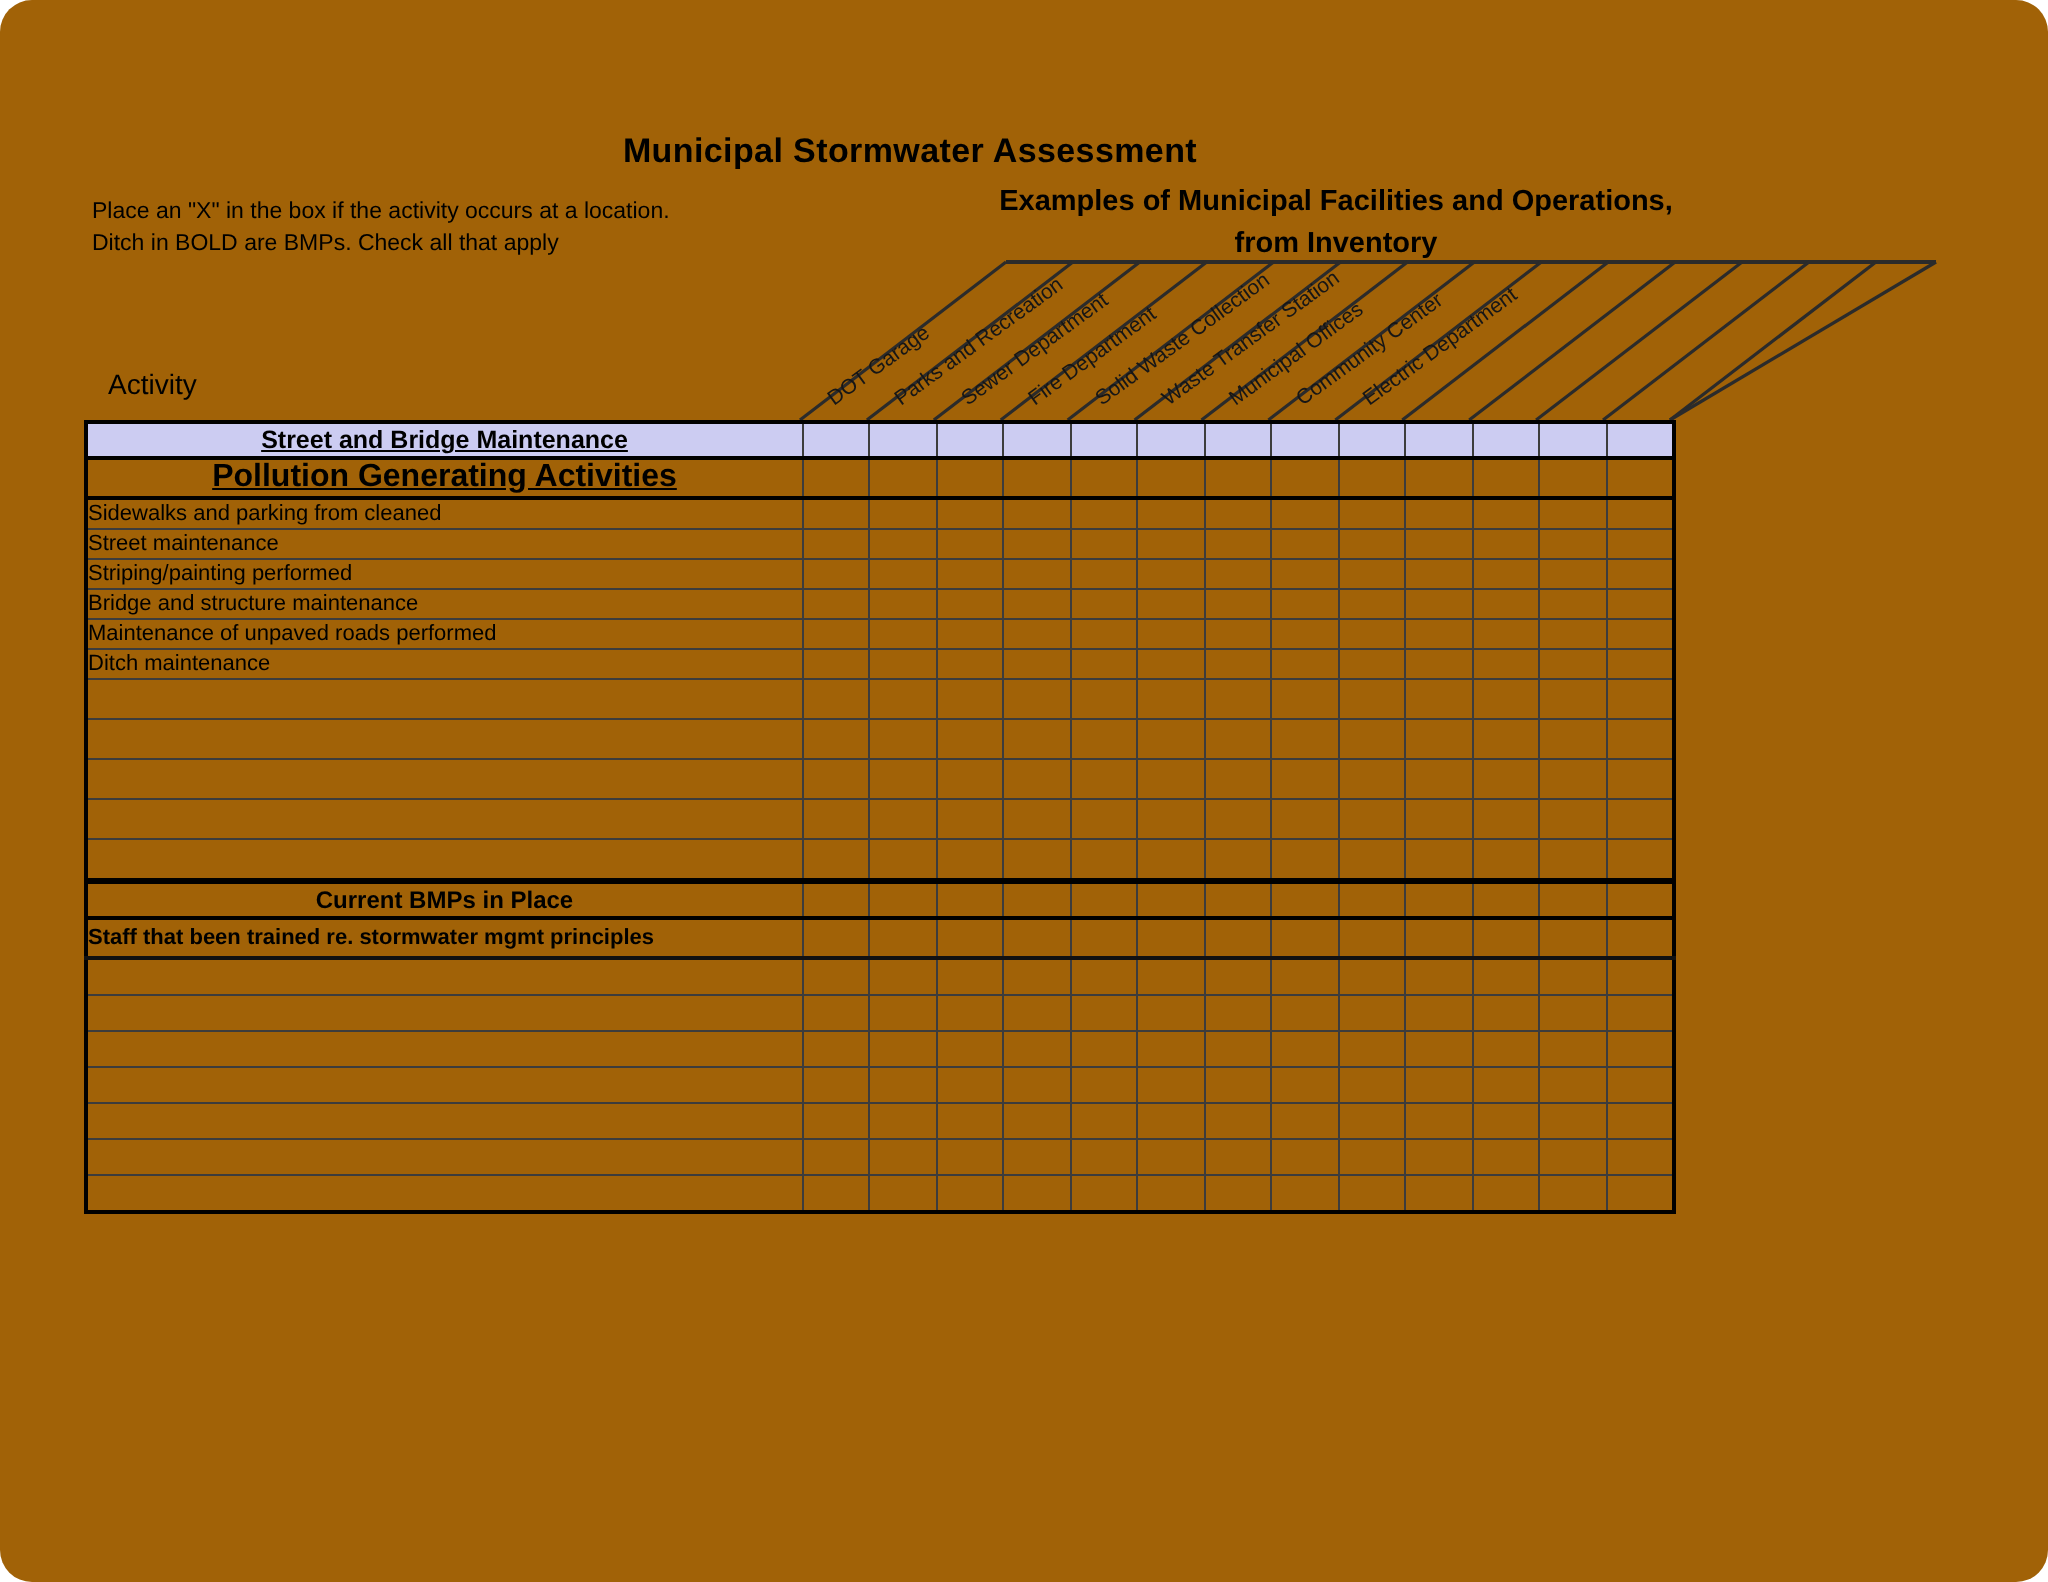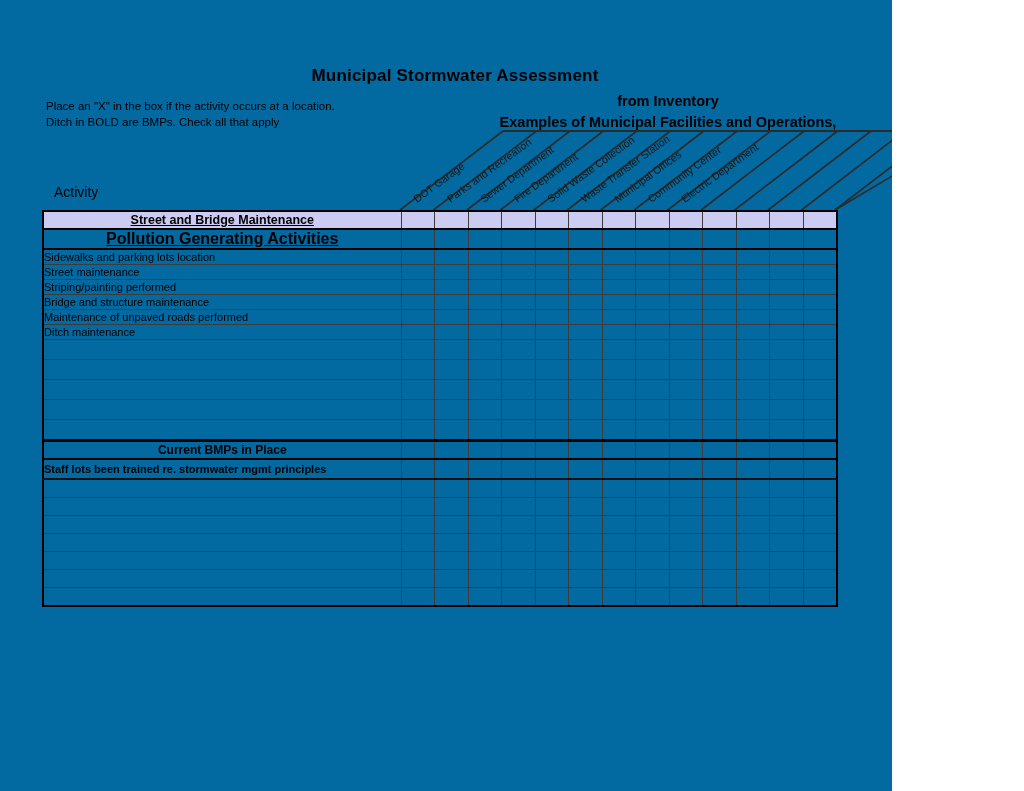--- a/index.html
+++ b/index.html
@@ -1,17 +1,17 @@
 <!DOCTYPE html>
 <html><head>
 <meta charset="utf-8">
 <style>
   html,body{margin:0;padding:0;background:#ffffff;}
   body{font-family:"Liberation Sans",sans-serif;color:#000;}
-  .page{position:relative;width:892px;height:791px;background:#0369a1;overflow:hidden;}
+  .page{position:relative;width:1024px;height:791px;background:#a16207;overflow:hidden;border-radius:16px;}
 
   .doc-title{position:absolute;left:42px;top:66px;width:826px;text-align:center;
              font-size:17px;font-weight:bold;letter-spacing:.2px;}
   .instructions{position:absolute;left:46px;top:99px;font-size:11.5px;line-height:15.5px;}
   .instructions b{font-weight:normal;}
   .right-header{position:absolute;left:470px;top:91px;width:396px;text-align:center;
                 font-size:14.5px;font-weight:bold;line-height:20.5px;}
   .activity-label{position:absolute;left:54px;top:184px;font-size:14px;}
 
   .band{position:absolute;left:0;top:124px;}
@@ -48,22 +48,22 @@
 <div class="page">
 
   <div class="doc-title">Municipal Stormwater Assessment</div>
 
   <div class="instructions">
     <div>Place an "X" in the box if the activity occurs at a location.</div>
     <div id="instr-line2"><span>Ditch in </span><b>BOLD</b><span> are </span><b>BMP</b><span>s.  Check all that apply</span></div>
   </div>
 
   <div class="right-header">
+    <div>Examples of Municipal Facilities and Operations,</div>
     <div>from Inventory</div>
-    <div>Examples of Municipal Facilities and Operations,</div>
   </div>
 
   <div class="activity-label">Activity</div>
 
   <svg class="band" width="1024" height="87" viewBox="0 0 1024 87">
       <line x1="503" y1="7" x2="968" y2="7" stroke-width="2"></line>
       <line x1="400" y1="86" x2="503" y2="7" stroke-width="1.6"></line>
       <line x1="433.46" y1="86" x2="536.46" y2="7" stroke-width="1.6"></line>
       <line x1="466.92" y1="86" x2="569.9200000000001" y2="7" stroke-width="1.6"></line>
       <line x1="500.38" y1="86" x2="603.38" y2="7" stroke-width="1.6"></line>
@@ -133,21 +133,21 @@
           <td class="c-grid"></td>
           <td class="c-grid"></td>
           <td class="c-grid"></td>
           <td class="c-grid"></td>
           <td class="c-grid"></td>
           <td class="c-grid"></td>
           <td class="c-grid"></td>
           <td class="c-grid"></td>
         </tr>
         <tr class="r-activity">
-          <td class="c-label">Sidewalks and parking lots location</td>
+          <td class="c-label">Sidewalks and parking from cleaned</td>
           <td class="c-grid"></td>
           <td class="c-grid"></td>
           <td class="c-grid"></td>
           <td class="c-grid"></td>
           <td class="c-grid"></td>
           <td class="c-grid"></td>
           <td class="c-grid"></td>
           <td class="c-grid"></td>
           <td class="c-grid"></td>
           <td class="c-grid"></td>
@@ -325,21 +325,21 @@
           <td class="c-grid"></td>
           <td class="c-grid"></td>
           <td class="c-grid"></td>
           <td class="c-grid"></td>
           <td class="c-grid"></td>
           <td class="c-grid"></td>
           <td class="c-grid"></td>
           <td class="c-grid"></td>
         </tr>
         <tr class="r-bmp">
-          <td class="c-label">Staff lots been trained re. stormwater mgmt principles</td>
+          <td class="c-label">Staff that been trained re. stormwater mgmt principles</td>
           <td class="c-grid"></td>
           <td class="c-grid"></td>
           <td class="c-grid"></td>
           <td class="c-grid"></td>
           <td class="c-grid"></td>
           <td class="c-grid"></td>
           <td class="c-grid"></td>
           <td class="c-grid"></td>
           <td class="c-grid"></td>
           <td class="c-grid"></td>

